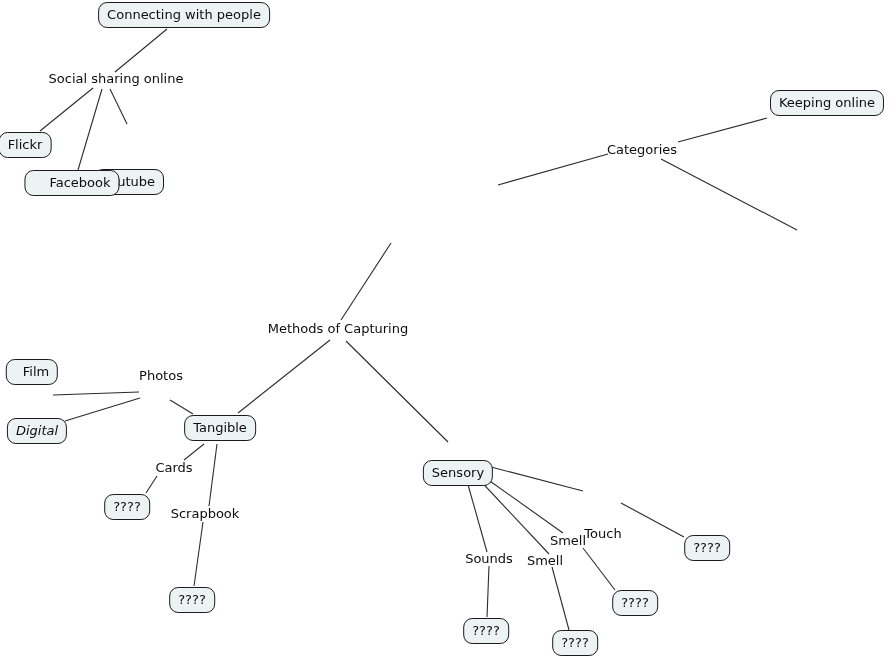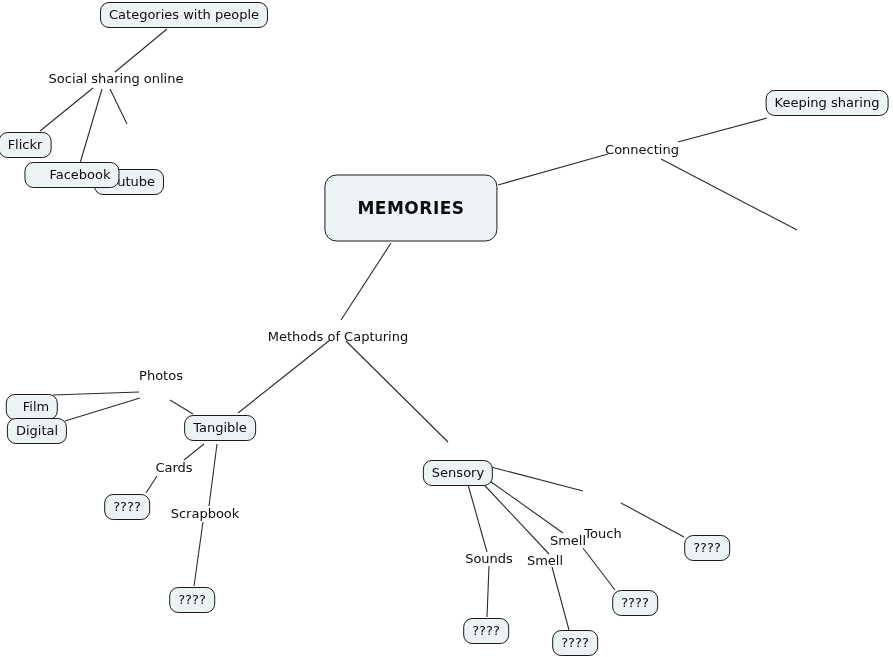--- a/index.html
+++ b/index.html
@@ -73,32 +73,31 @@
       <line x1="203" y1="522" x2="194" y2="586" stroke="#2b2b2b" stroke-width="1.1"></line>
       <line x1="491" y1="467" x2="583" y2="491" stroke="#2b2b2b" stroke-width="1.1"></line>
       <line x1="621" y1="503" x2="684" y2="537" stroke="#2b2b2b" stroke-width="1.1"></line>
       <line x1="480" y1="474" x2="563" y2="533" stroke="#2b2b2b" stroke-width="1.1"></line>
       <line x1="583" y1="548" x2="615" y2="590" stroke="#2b2b2b" stroke-width="1.1"></line>
       <line x1="474" y1="474" x2="549" y2="554" stroke="#2b2b2b" stroke-width="1.1"></line>
       <line x1="552" y1="567" x2="569" y2="630" stroke="#2b2b2b" stroke-width="1.1"></line>
       <line x1="465" y1="474" x2="487" y2="552" stroke="#2b2b2b" stroke-width="1.1"></line>
       <line x1="489" y1="566" x2="487" y2="617" stroke="#2b2b2b" stroke-width="1.1"></line>
     </svg>
-<div class="node-box node-root" style="left: 411px; top: 208px;">MEMORIES</div>
-    <div class="node-box" style="left: 184px; top: 15px;">Categories with people</div>
+    <div class="node-box" style="left: 184px; top: 15px;">Connecting with people</div>
     <div class="node-label" style="left: 116px; top: 79px;">Social sharing online</div>
     <div class="node-box" style="left: 25px; top: 145px;">Flickr</div>
     <div class="node-box" style="left: 129px; top: 138px; margin-top: 44px;">Youtube</div>
-    <div class="node-box" style="left: 72px; top: 175px; padding-left: 24px;">Facebook</div>
-    <div class="node-label" style="left: 642px; top: 150px;">Connecting</div>
-    <div class="node-box" style="left: 827px; top: 103px;">Keeping sharing</div>
-    <div class="node-label" style="left: 338px; top: 329px; margin-top: 8px;">Methods of Capturing</div>
+    <div class="node-box" style="left: 72px; top: 183px; padding-left: 24px;">Facebook</div>
+    <div class="node-label" style="left: 642px; top: 150px;">Categories</div>
+    <div class="node-box" style="left: 827px; top: 103px;">Keeping online</div>
+    <div class="node-label" style="left: 338px; top: 329px;">Methods of Capturing</div>
     <div class="node-label" style="left: 161px; top: 376px;">Photos</div>
-    <div class="node-box" style="left: 32px; top: 407px; padding-left: 16px;">Film</div>
-    <div class="node-box" style="left: 37px; top: 431px;">Digital</div>
+    <div class="node-box" style="left: 32px; top: 372px; padding-left: 16px;">Film</div>
+    <div class="node-box" style="left: 37px; top: 431px; font-style: italic;">Digital</div>
     <div class="node-box" style="left: 220px; top: 428px;">Tangible</div>
     <div class="node-label" style="left: 174px; top: 468px;">Cards</div>
     <div class="node-box" style="left: 127px; top: 507px;">????</div>
     <div class="node-label" style="left: 205px; top: 514px;">Scrapbook</div>
     <div class="node-box" style="left: 192px; top: 600px;">????</div>
     <div class="node-box" style="left: 458px; top: 457px; margin-top: 16px;">Sensory</div>
     <div class="node-label" style="left: 603px; top: 494px; margin-top: 40px;">Touch</div>
     <div class="node-box" style="left: 707px; top: 548px;">????</div>
     <div class="node-label" style="left: 568px; top: 541px;">Smell</div>
     <div class="node-box" style="left: 635px; top: 603px;">????</div>

